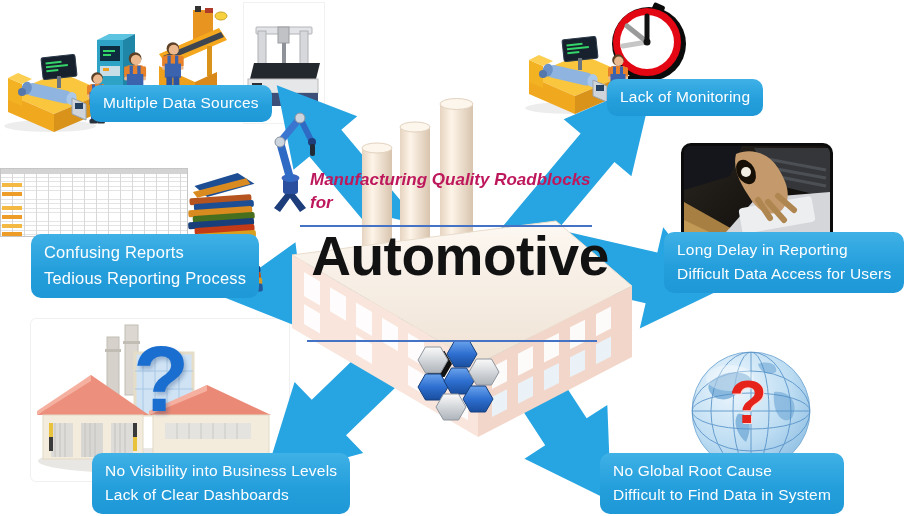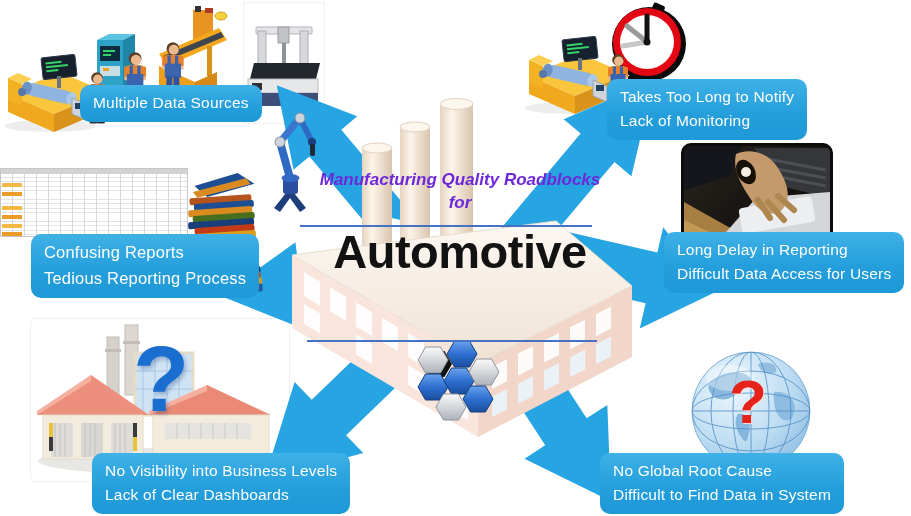--- a/index.html
+++ b/index.html
@@ -16,35 +16,35 @@
     background:linear-gradient(180deg,#3fb1e6 0%,#259fdc 55%,#1e98d6 100%);
     border-radius:10px;
     color:#fdfeff;
     font-size:15.5px;
     line-height:1.55;
     padding:6px 13px 7px 13px;
     white-space:nowrap;
     letter-spacing:.2px;
   }
   .callout span{display:block;}
-  .co-1{left:80px;top:85px;}
+  .co-1{left:90px;top:85px;}
   .co-2{left:607px;top:79px;}
   .co-3{left:31px;top:234px;font-size:16.5px;}
   .co-4{left:664px;top:232px;}
   .co-5{left:92px;top:453px;}
   .co-6{left:600px;top:453px;}
 
   
   .subtitle{
-    left:310px;top:169px;width:300px;text-align:center;
-    font-weight:bold;font-style:italic;font-size:17px;line-height:1.35;color:#6d28d9;
+    left:310px;top:169px;width:300px;text-align:left;
+    font-weight:bold;font-style:italic;font-size:17px;line-height:1.35;color:#be185d;
   }
   .main-title{
     left:255px;top:222px;width:410px;text-align:center;
-    font-weight:bold;font-size:47px;line-height:1.27;color:#121212;letter-spacing:-.5px;
+    font-weight:bold;font-size:55px;line-height:1.27;color:#121212;letter-spacing:-.5px;
   }
   .divider{position:absolute;height:2px;background:#4472c4;}
   .dv-1{left:300px;top:225px;width:292px;}
   .dv-2{left:307px;top:340px;width:290px;}
 
   
   .spreadsheet{
     left:0;top:168px;width:186px;height:67px;
     background:
       linear-gradient(#d3d3d3,#d3d3d3) 0 0/100% 5px no-repeat,
@@ -402,21 +402,20 @@
     <span style="display:block">Automotive</span>
   </div>
 
   <div class="abs q-blue">?</div>
   <div class="abs q-red">?</div>
 
   <div class="callout co-1">
     <span>Multiple Data Sources</span>
   </div>
   <div class="callout co-2">
-    <span>Takes Too Long to Notify</span>
     <span>Lack of Monitoring</span>
   </div>
   <div class="callout co-3">
     <span>Confusing Reports</span>
     <span>Tedious Reporting Process</span>
   </div>
   <div class="callout co-4">
     <span>Long Delay in Reporting</span>
     <span>Difficult Data Access for Users</span>
   </div>

